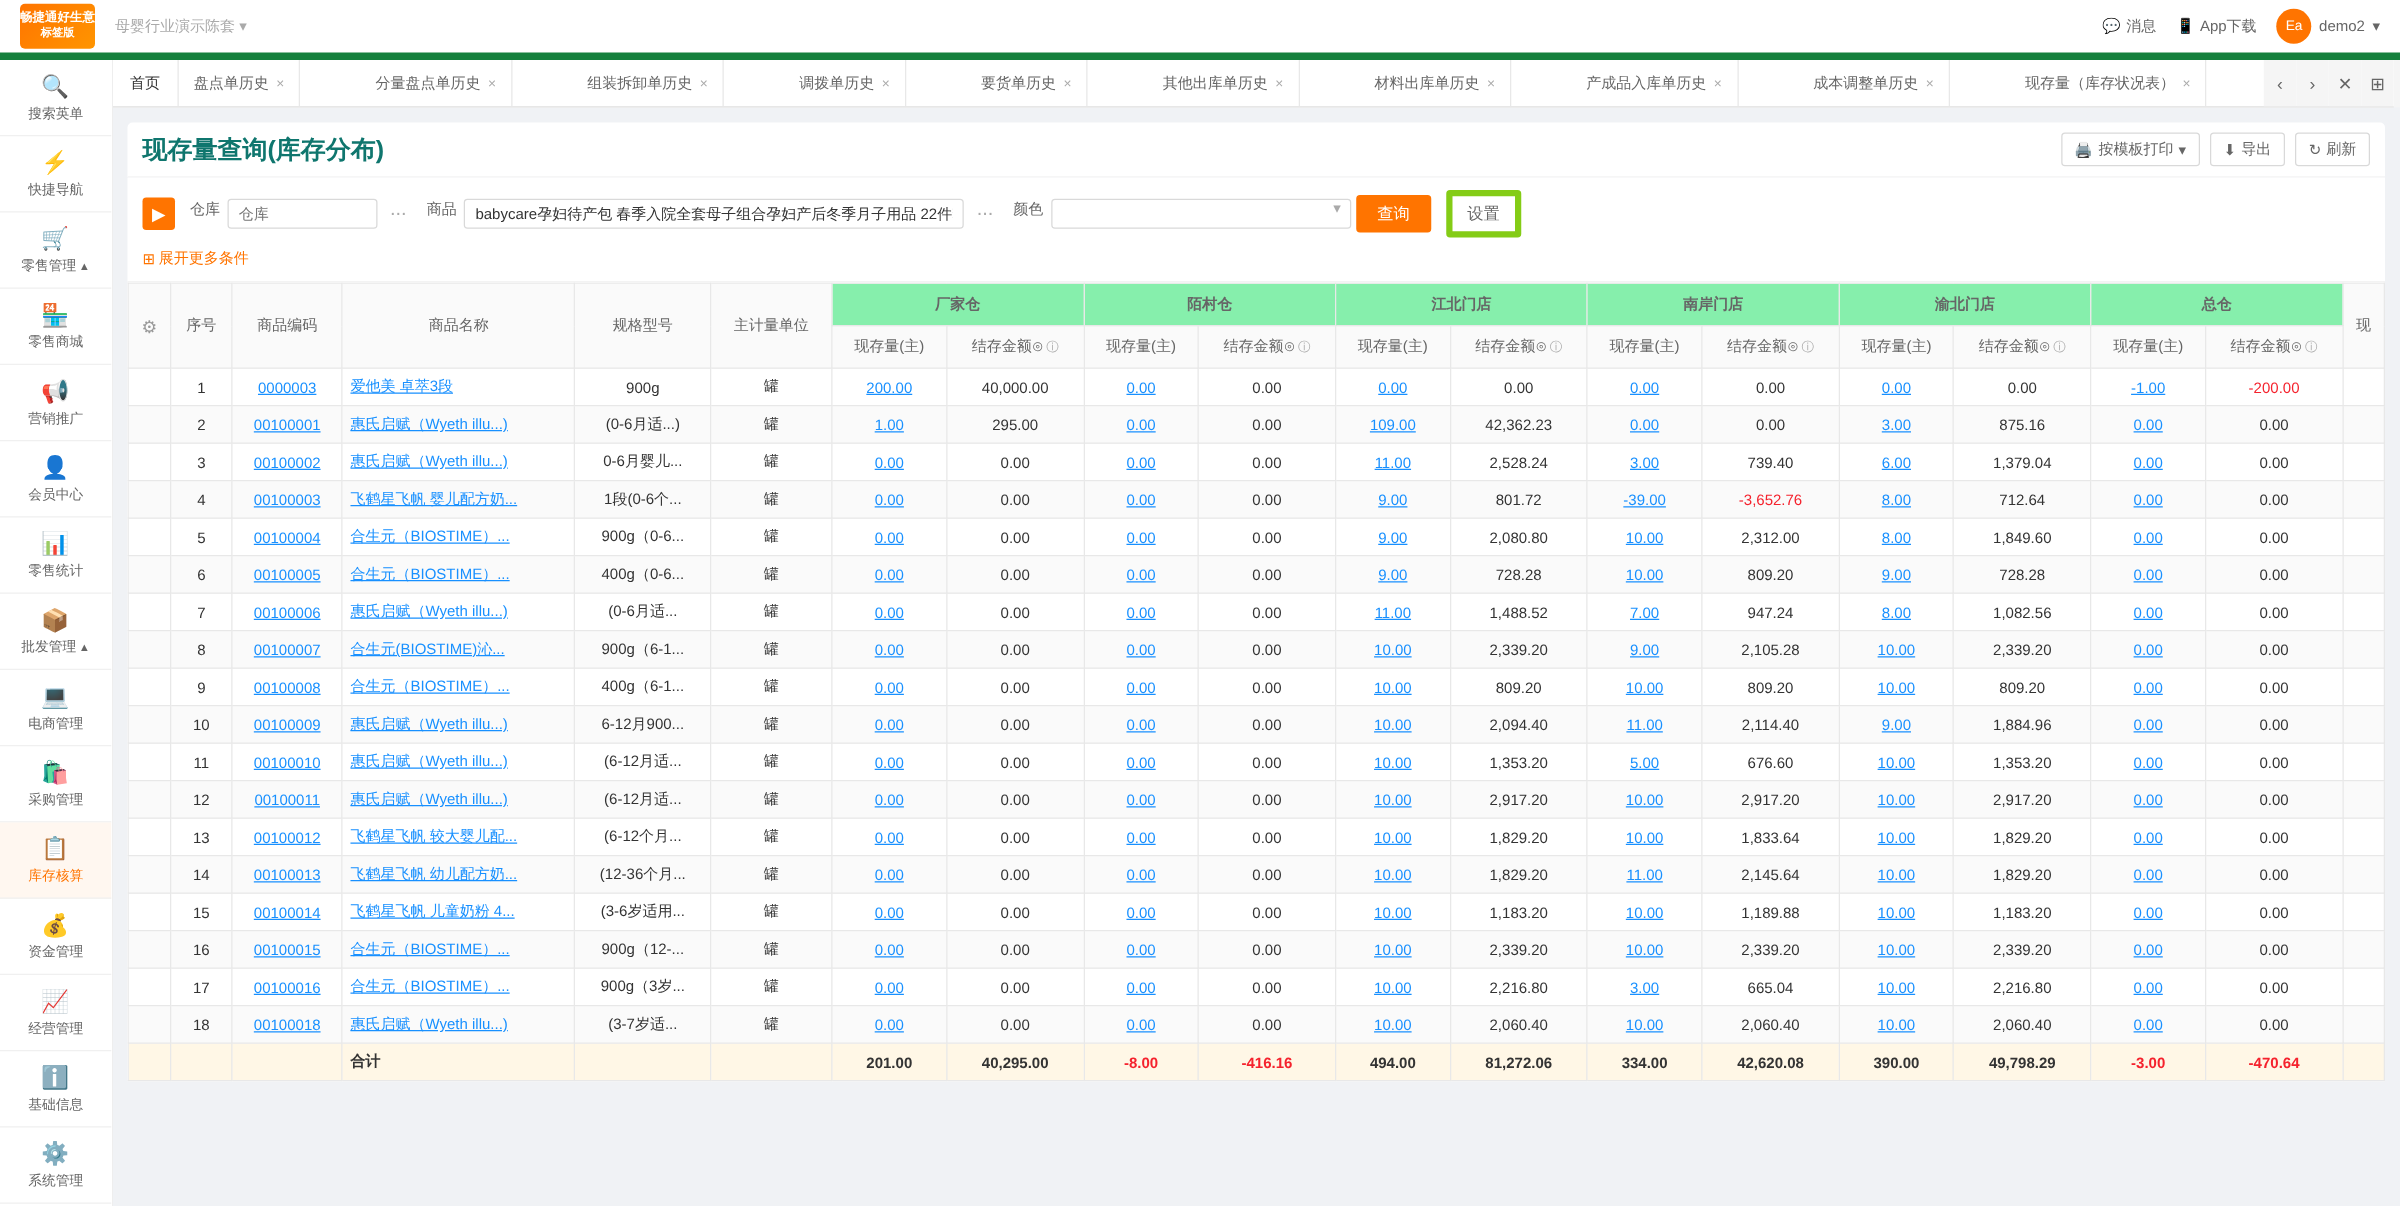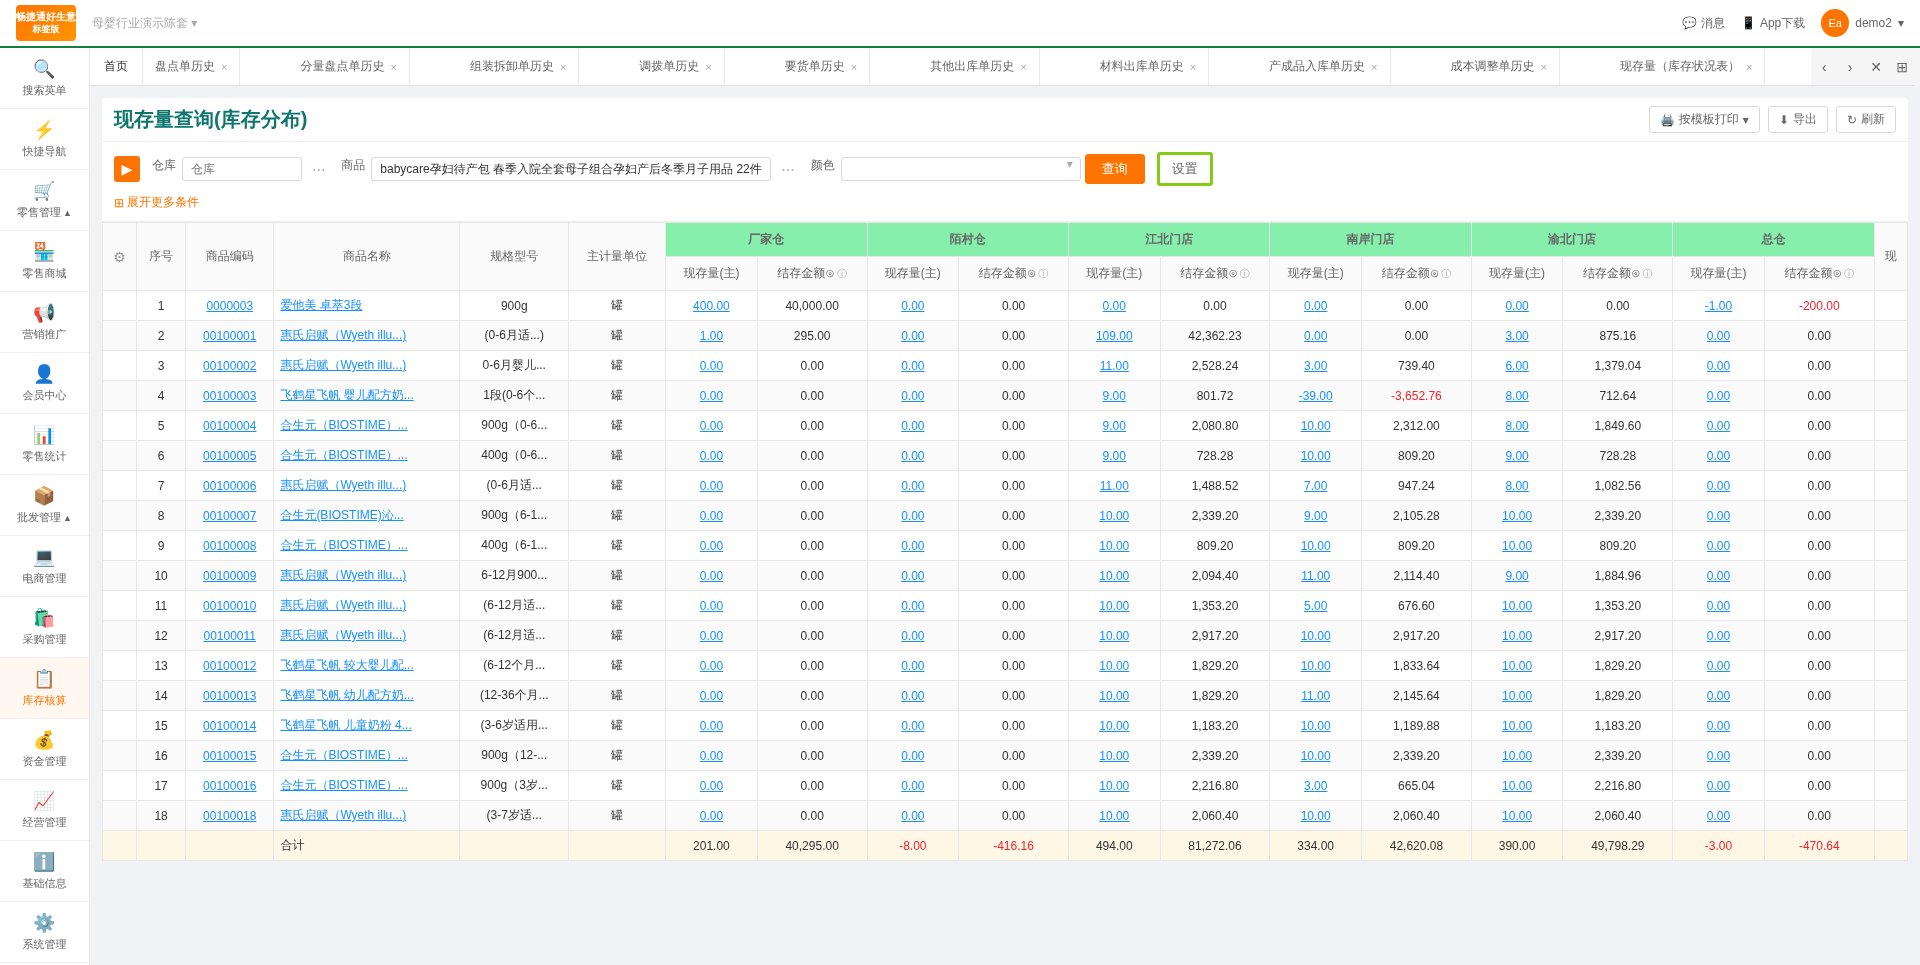--- a/index.html
+++ b/index.html
@@ -2,21 +2,21 @@
 <html><head>
   <meta charset="utf-8">
   <style>
     * { box-sizing: border-box; margin: 0; padding: 0; }
     body { font-family: 'Microsoft YaHei', Arial, sans-serif; font-size: 12px; background: #f5f5f5; color: #333; overflow: hidden; }
 
     
     .top-bar {
       height: 48px;
       background: #fff;
-      border-bottom: 2px solid #15803d;
+      border-bottom: 6px solid #15803d;
       display: flex;
       align-items: center;
       padding: 0 16px;
       justify-content: space-between;
       position: fixed;
       top: 0; left: 0; right: 0;
       z-index: 100;
     }
     .top-bar-logo {
       display: flex; align-items: center; gap: 8px;
@@ -148,21 +148,21 @@
     .filter-input-medium { width: 120px; }
     .expand-btn {
       background: none; border: none; cursor: pointer; color: #ff7400;
       display: flex; align-items: center; gap: 3px; font-size: 12px;
     }
     .btn-orange {
       background: #ff7400; color: #fff; border: 1px solid #ff7400;
       border-radius: 3px; padding: 5px 16px; cursor: pointer; font-size: 13px;
     }
     .btn-white {
-      background: #fff; color: #666; border: 3px solid #84cc16;
+      background: #fff; color: #666; border: 5px solid #84cc16;
       border-radius: 3px; padding: 5px 12px; cursor: pointer; font-size: 13px;
     }
     .orange-arrow {
       width: 26px; height: 26px; background: #ff7400; border-radius: 3px;
       display: flex; align-items: center; justify-content: center;
       cursor: pointer; color: #fff; font-size: 14px;
     }
     .dots-btn {
       color: #aaa; font-size: 16px; cursor: pointer; padding: 0 4px;
     }
@@ -188,21 +188,21 @@
       text-align: center;
       white-space: nowrap;
     }
     thead th.group-header {
       background: #86efac;
       font-weight: bold;
     }
     tbody tr {
       transition: background 0.1s;
     }
-    tbody tr.total-row { background: #fff7e6; font-weight: normal; }
+    tbody tr.total-row { background: #fff7e6; font-weight: bold; }
     tbody td {
       padding: 6px 6px;
       border: 1px solid #e8e8e8;
       text-align: center;
       white-space: nowrap;
     }
     td.text-left { text-align: left; }
     td.red { color: #f5222d; }
     td.link { color: #1890ff; text-decoration: underline; cursor: pointer; }
 
@@ -521,21 +521,21 @@
         <tbody id="table-body">
 
         <tr>
     <td></td>
     <td>1</td>
     <td class="link">0000003</td>
     <td class="text-left link" style="max-width:140px;overflow:hidden;text-overflow:ellipsis;">爱他美 卓萃3段</td>
     <td>900g</td>
     <td>罐</td>
 
-      <td class="link">400.00</td>
+      <td class="link">200.00</td>
       <td class="">40,000.00</td>
 
       <td class="link">0.00</td>
       <td class="">0.00</td>
 
       <td class="link">0.00</td>
       <td class="">0.00</td>
 
       <td class="link">0.00</td>
       <td class="">0.00</td>

